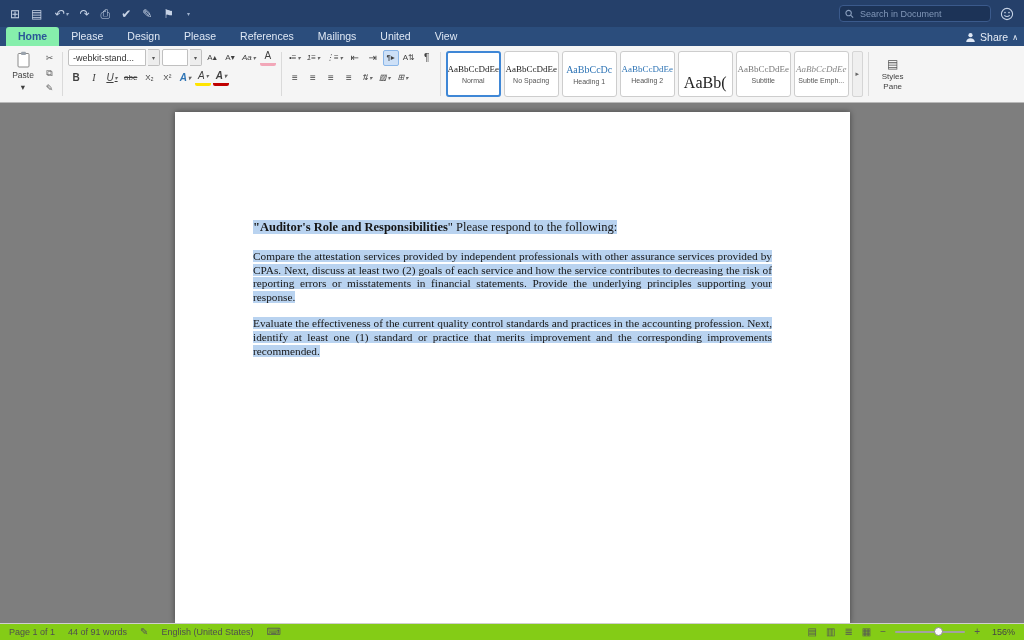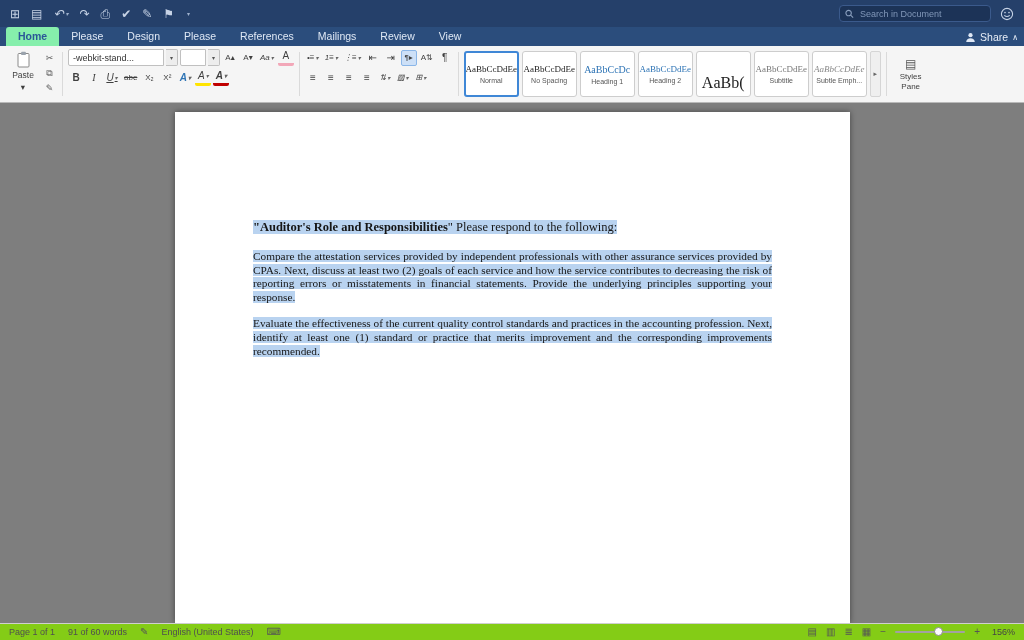--- a/index.html
+++ b/index.html
@@ -35,21 +35,21 @@
   .mini .dd2 { font-size:6px; margin-left:1px; color:#666; }
   .b-bold { font-weight:bold; }
   .b-italic { font-style:italic; font-family:"Liberation Serif",serif; }
   .b-under { text-decoration:underline; }
   .b-strike { text-decoration:line-through; font-size:8px; }
   .fx-effects { color:#2e74b5; font-weight:bold; }
   .fx-highlight { border-bottom:3px solid #ffe400; }
   .fx-color { border-bottom:3px solid #c00000; font-weight:bold; }
   .fx-clear { color:#3f3f3f; border-bottom:3px solid #f2a7b8; }
   .combo { background:#fff; border:1px solid #c0c0c0; height:17px; display:flex; align-items:center; font-size:9px; color:#333; padding:0 4px; border-radius:2px 0 0 2px; white-space:nowrap; overflow:hidden; }
-  .combo.fontname { width:96px; }
+  .combo.fontname { width:78px; }
   .combo.fontsize { width:26px; }
   .combo-dd { width:12px; height:17px; border:1px solid #c0c0c0; border-left:none; background:#ededed; display:flex; align-items:center; justify-content:center; font-size:6px; color:#555; border-radius:0 2px 2px 0; }
   .paste { width:34px; display:flex; flex-direction:column; align-items:center; font-size:8.5px; color:#3f3f3f; gap:2px; padding-top:2px; }
   .clipgroup { display:flex; gap:2px; }
   .clipcol { display:flex; flex-direction:column; gap:2px; padding-top:3px; }
   .clipcol .mini { height:13px; min-width:15px; font-size:9px; color:#555; }
 
   
   .stylesrow { display:flex; align-items:center; gap:3px; height:100%; }
   .stbox { width:55px; height:46px; background:#fff; border:1px solid #cdcdcd; border-radius:3px; display:flex; flex-direction:column; align-items:center; justify-content:center; gap:3px; overflow:hidden; }
@@ -120,21 +120,21 @@
     </div>
   </header>
 
   <nav class="tabbar">
     <span class="tab active">Home</span>
     <span class="tab">Please</span>
     <span class="tab">Design</span>
     <span class="tab">Please</span>
     <span class="tab">References</span>
     <span class="tab">Mailings</span>
-    <span class="tab">Review</span>
+    <span class="tab">United</span>
     <span class="tab">View</span>
     <div class="share">
       <svg width="11" height="11" viewBox="0 0 11 11">
           <circle cx="5.5" cy="3.2" r="2.1" fill="#dfe8f5"></circle>
           <path d="M1.2 10 Q1.7 6.3 5.5 6.3 Q9.3 6.3 9.8 10 Z" fill="#dfe8f5"></path>
         </svg>
       <span>Share</span>
       <span class="chev">∧</span>
     </div>
   </nav>
@@ -288,21 +288,21 @@
       <div class="pagecontent">
         <p class="doc-h"><span class="sel-hl"><b>"Auditor's Role and Responsibilities</b><span>" Please respond to the following:</span></span></p>
         <p class="doc-b"><span class="sel-hl">Compare the attestation services provided by independent professionals with other assurance services provided by CPAs. Next, discuss at least two (2) goals of each service and how the service contributes to decreasing the risk of reporting errors or misstatements in financial statements. Provide the underlying principles supporting your response.</span></p>
         <p class="doc-b"><span class="sel-hl">Evaluate the effectiveness of the current quality control standards and practices in the accounting profession. Next, identify at least one (1) standard or practice that merits improvement and the corresponding improvements recommended.</span></p>
       </div>
     </div>
   </div>
 
   <footer class="statusbar">
     <span>Page 1 of 1</span>
-    <span>91 of 60 words</span>
+    <span>44 of 91 words</span>
     <span class="sbi">✎</span>
     <span>English (United States)</span>
     <span class="sbi">⌨</span>
     <div class="sb-right">
       <span class="sbi">▤</span>
       <span class="sbi">▥</span>
       <span class="sbi">≣</span>
       <span class="sbi">▦</span>
       <span class="sbi">−</span>
       <div class="track">

